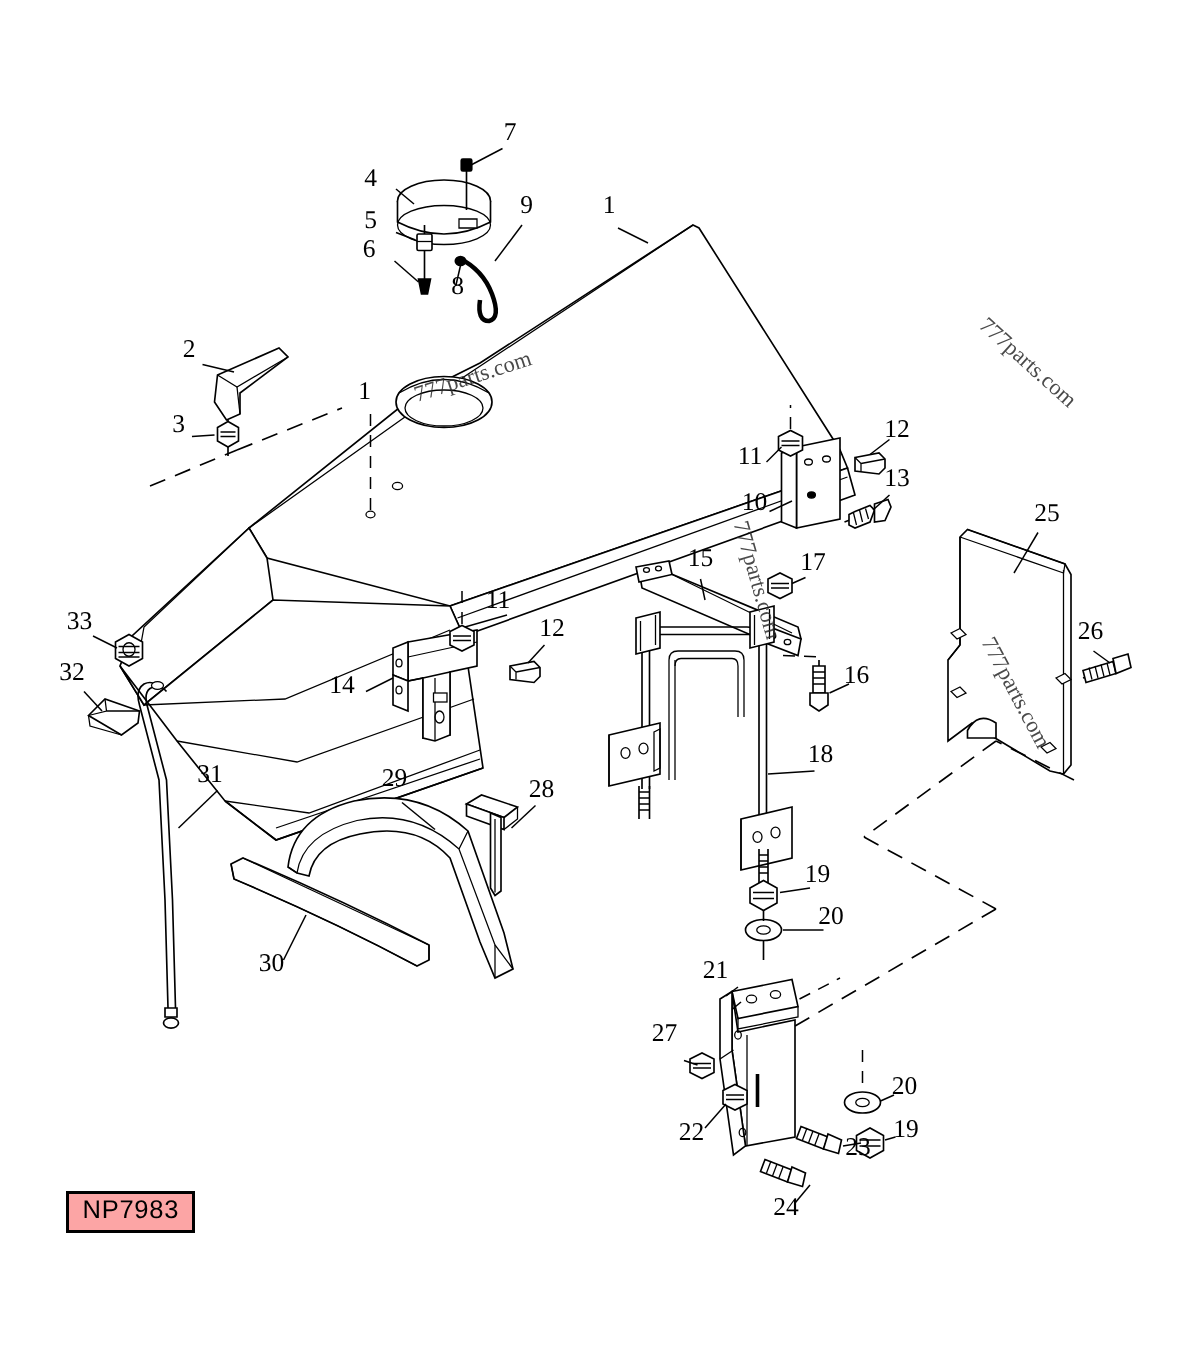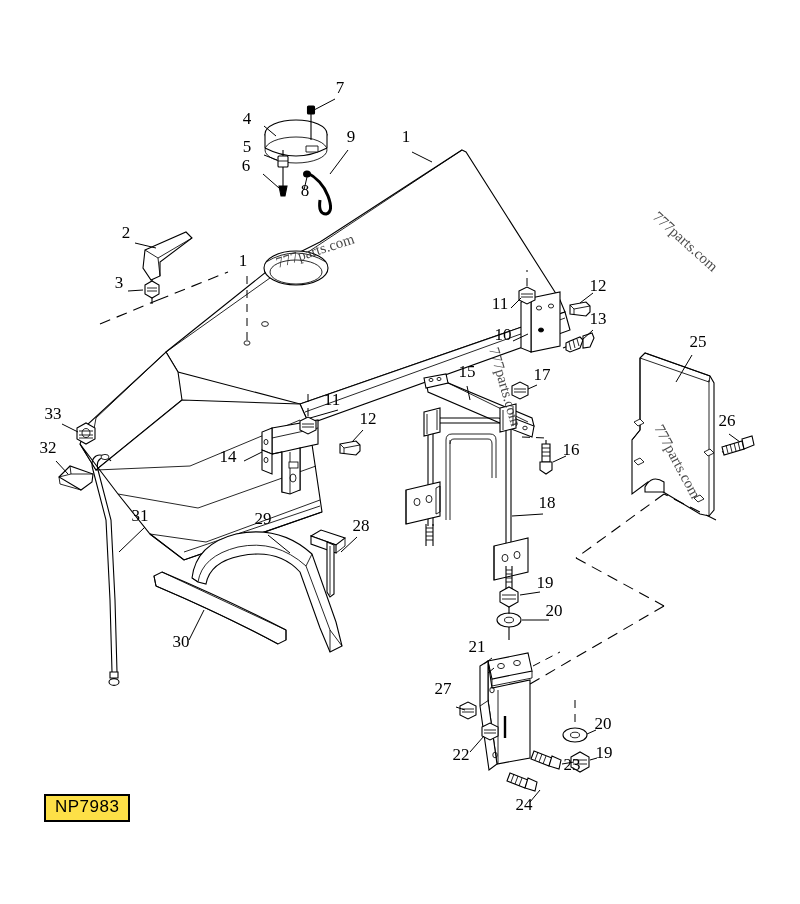--- a/index.html
+++ b/index.html
@@ -34,21 +34,21 @@
     font-size: 15px;
     fill: #2b2b2b;
     opacity: 0.85;
   }
   .partnum-box {
     position: absolute;
     left: 44px;
     top: 794px;
     border: 2px solid #000;
     padding: 2px 9px 3px 9px;
-    background: #fde047;
+    background: #fca5a5;
     font-family: "Liberation Sans", sans-serif;
     font-size: 17px;
     letter-spacing: 0.5px;
     color: #000;
     line-height: 1.1;
   }
   .ln { fill: none; stroke: #000; stroke-width: 1.1; }
   .ln-thin { fill: none; stroke: #000; stroke-width: 0.85; }
   .ln-lead { fill: none; stroke: #000; stroke-width: 1.0; }
   .ln-dash { fill: none; stroke: #000; stroke-width: 1.1; stroke-dasharray: 11 7; }

